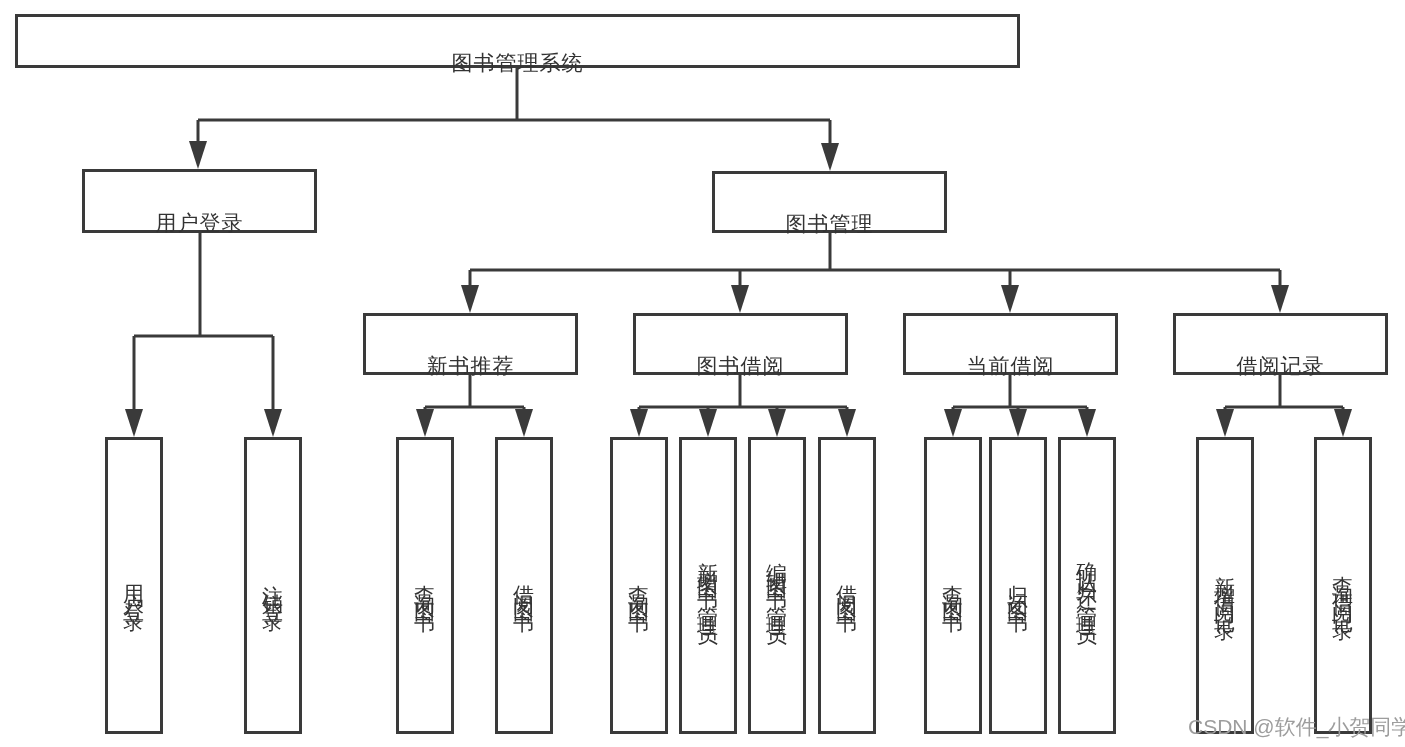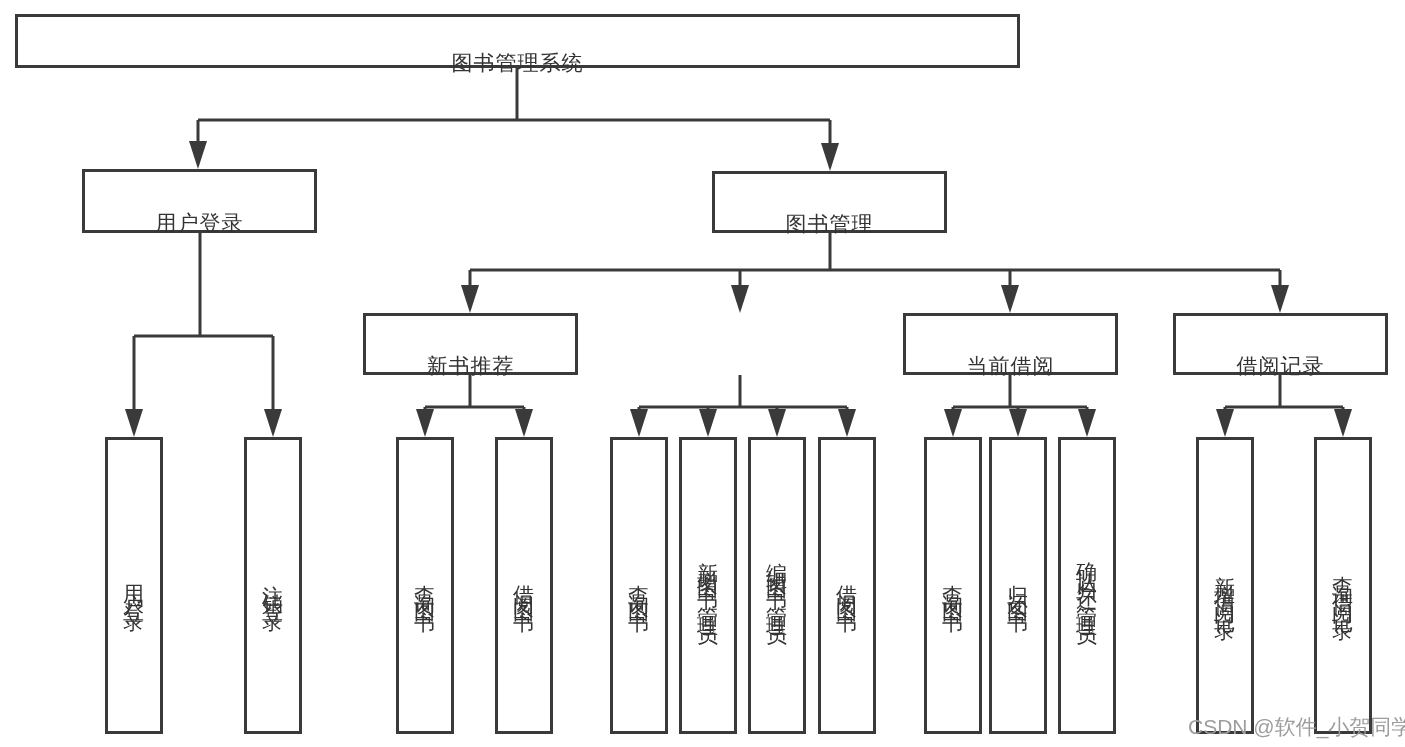--- a/index.html
+++ b/index.html
@@ -129,20 +129,23 @@
   <div class="box h" style="left:82px; top:169px; width:235px; height:64px;">
     <span>用户登录</span>
   </div>
   <div class="box h" style="left:363px; top:313px; width:215px; height:62px;">
     <span>新书推荐</span>
   </div>
 
   <div class="box h" style="left:712px; top:171px; width:235px; height:62px;">
     <span>图书管理</span>
   </div>
+  <div class="box h" style="left:633px; top:313px; width:215px; height:62px;">
+    <span>图书借阅</span>
+  </div>
   <div class="box h" style="left:903px; top:313px; width:215px; height:62px;align-items:center;">
     <span>当前借阅</span>
   </div>
   <div class="box h" style="left:1173px; top:313px; width:215px; height:62px;">
     <span>借阅记录</span>
   </div>
 
   <div class="box v" style="left:105px;">
     <span>用户登录</span>
   </div>

